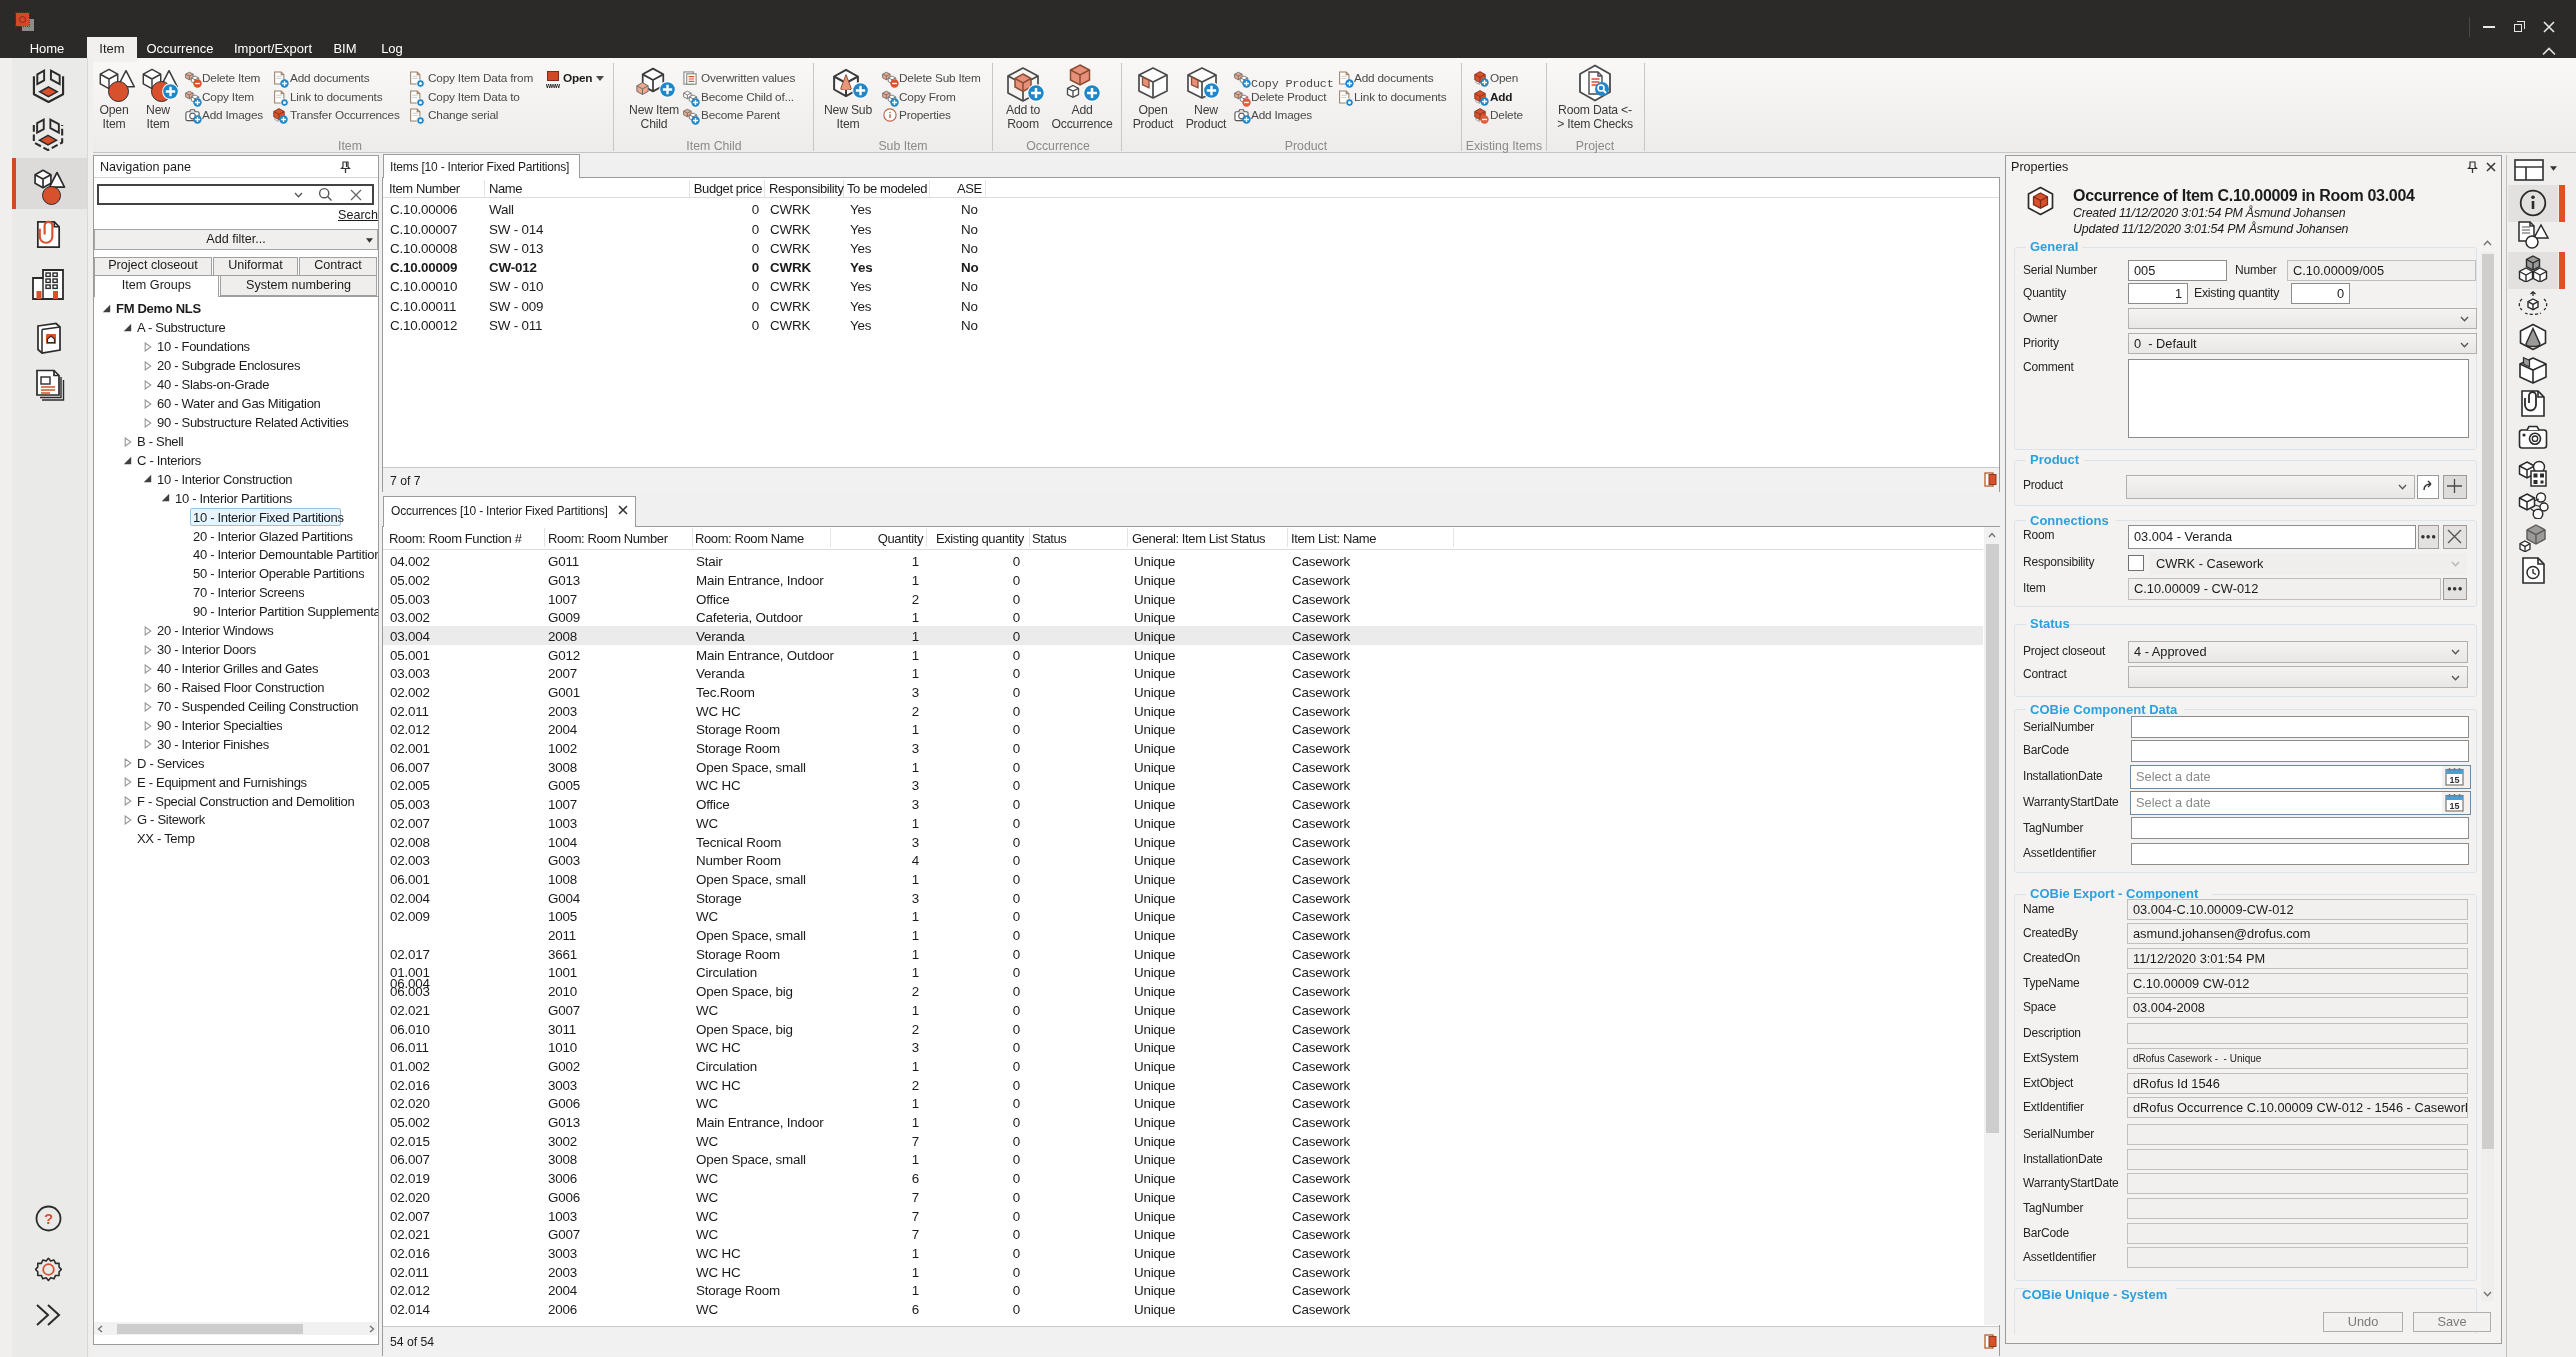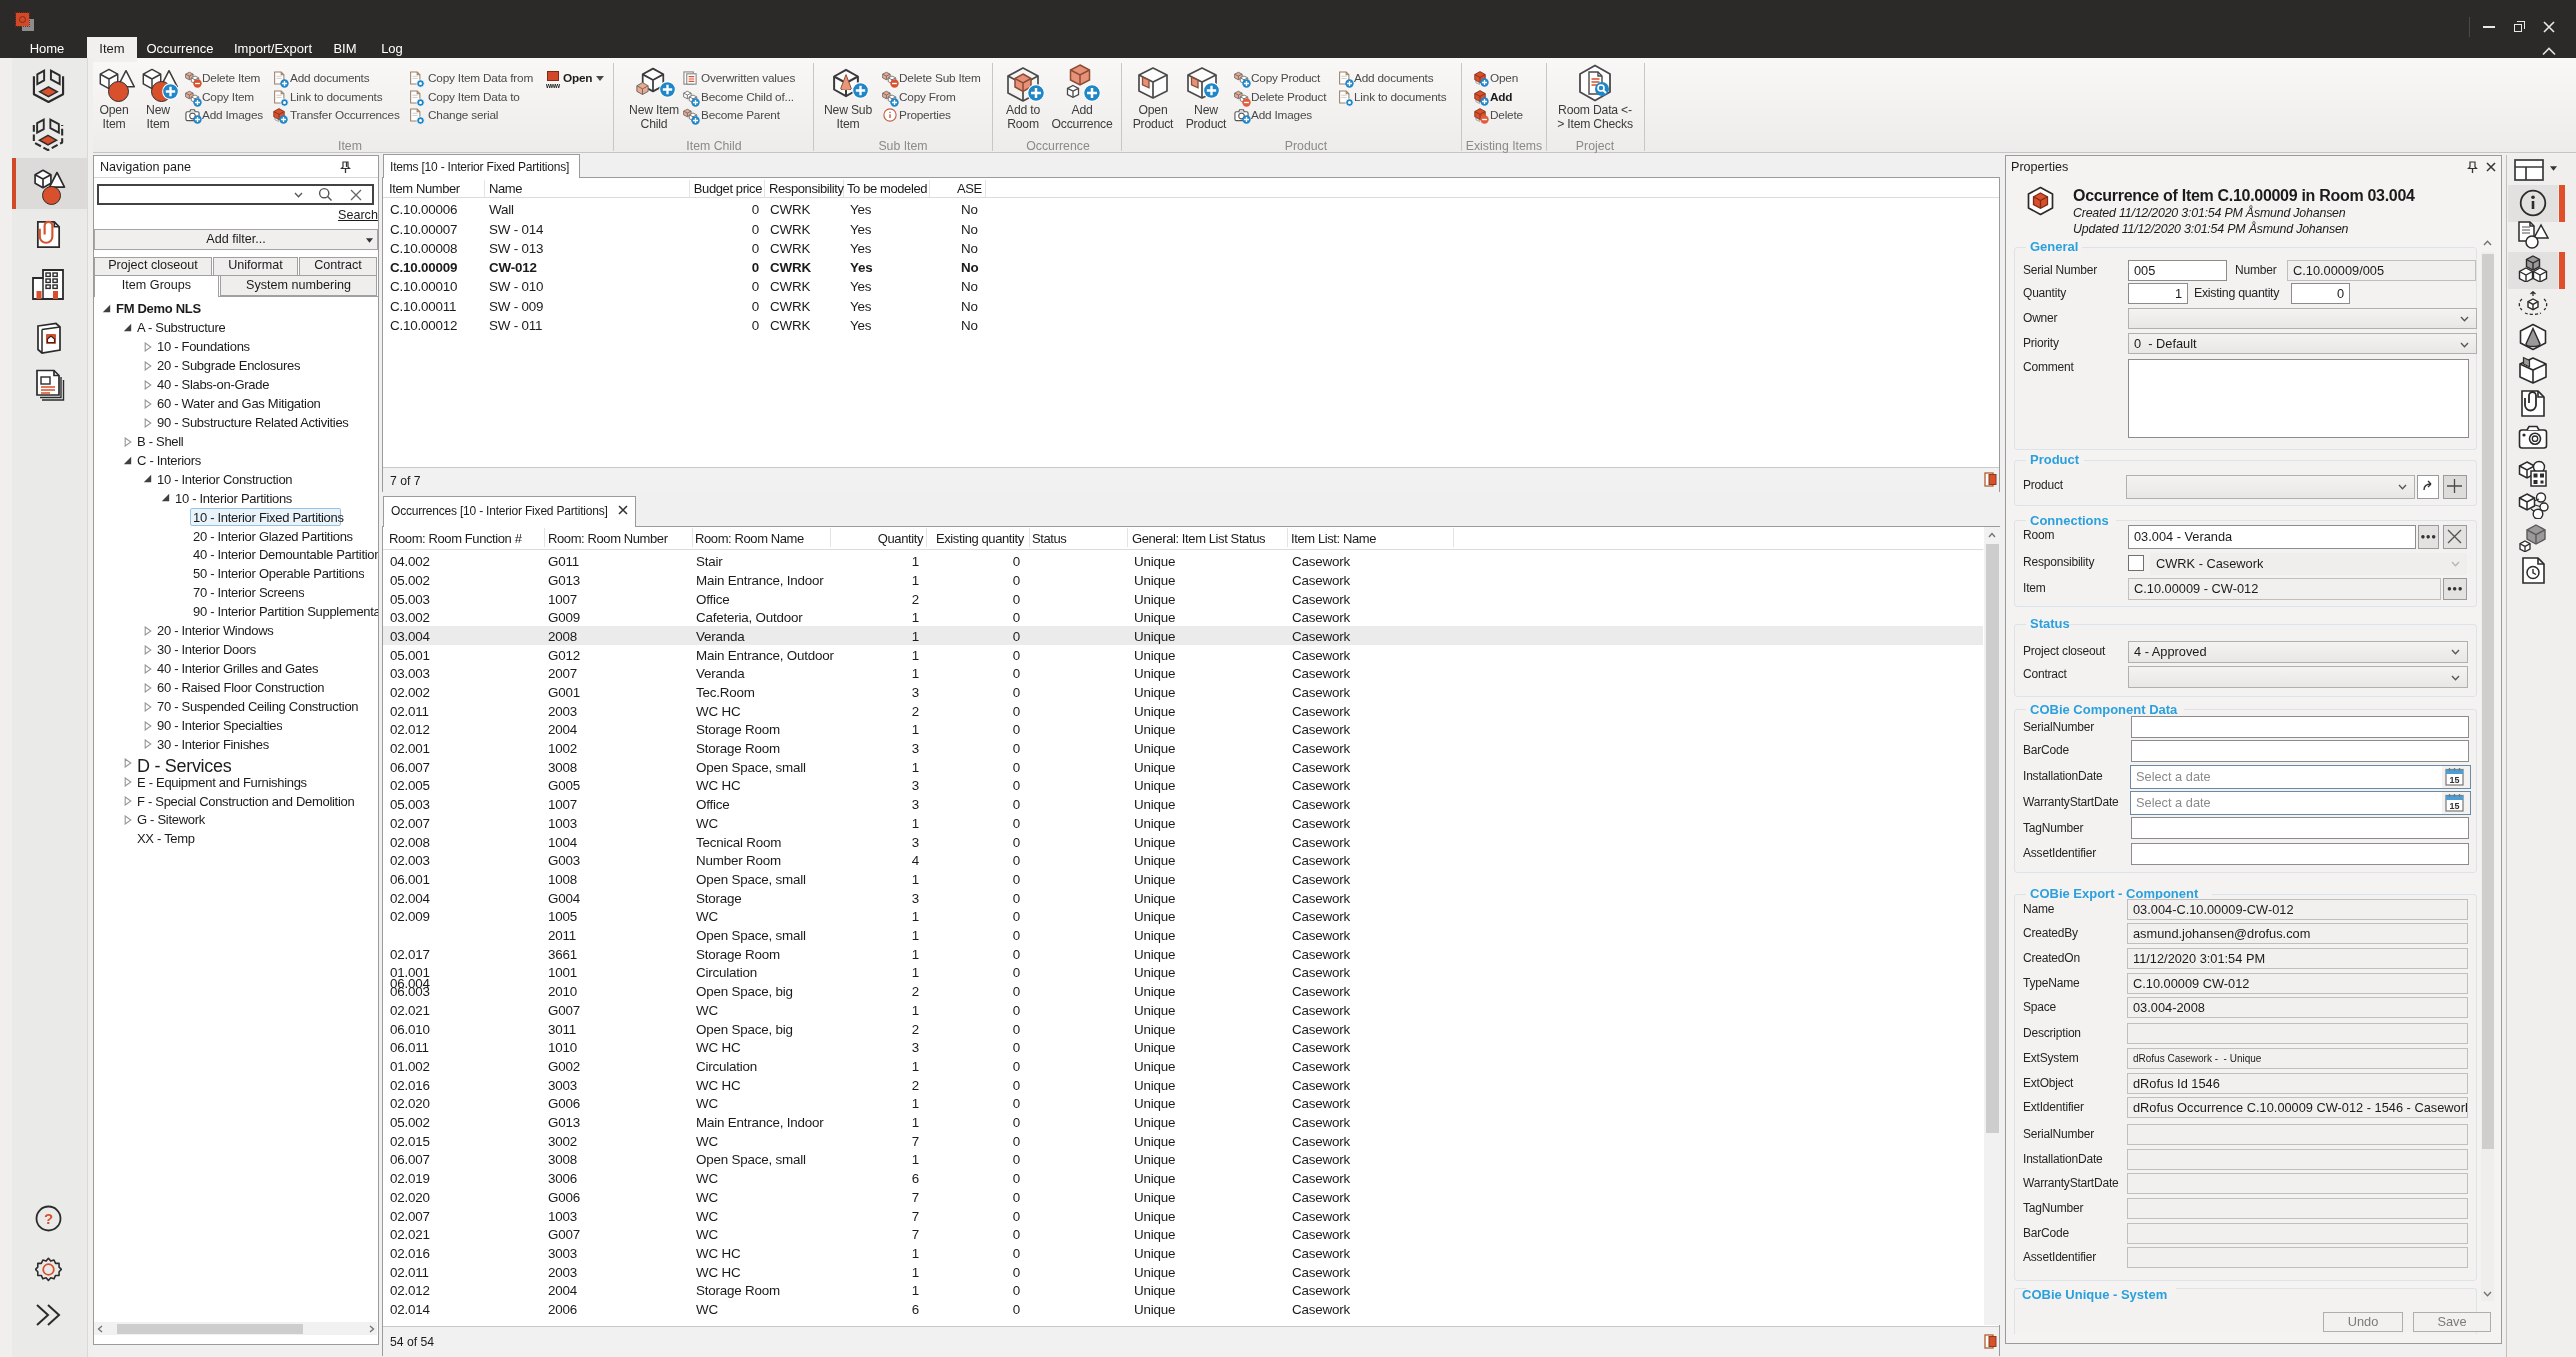--- a/index.html
+++ b/index.html
@@ -294,21 +294,21 @@
     <svg class="a" style="left:1234px;top:71px" width="15" height="15" viewBox="0 0 24 24">
       <path d="M7 2 L13 5 L13 11 L7 14 L1 11 L1 5 Z" fill="#eda98b" stroke="#6b6b6b" stroke-width="1.4"></path>
       <path d="M1 5 L7 8 L13 5 M7 8 L7 14" fill="none" stroke="#6b6b6b" stroke-width="1.4"></path>
       <path d="M16 8 L22 11 L22 17 L16 20 L10 17 L10 11 Z" fill="#fff" stroke="#6b6b6b" stroke-width="1.4"></path>
       <path d="M10 11 L16 14 L22 11 M16 14 L16 20" fill="none" stroke="#6b6b6b" stroke-width="1.4"></path>
     </svg>
     <svg class="a" style="left:1242px;top:79px" width="9" height="9" viewBox="0 0 12 12">
       <circle cx="6" cy="6" r="5.6" fill="#1f86c8"></circle>
       <path d="M6 2.6 L6 9.4 M2.6 6 L9.4 6" stroke="#fff" stroke-width="1.8"></path>
     </svg>
-    <div class="a ribtx" style="left:1251px;top:71px;">Copy Product</div>
+    <div class="a ribtx" style="left:1251px;top:77px;font-family:Liberation Mono, monospace;">Copy Product</div>
     <svg class="a" style="left:1234px;top:90px" width="15" height="15" viewBox="0 0 24 24">
       <path d="M7 2 L13 5 L13 11 L7 14 L1 11 L1 5 Z" fill="#eda98b" stroke="#6b6b6b" stroke-width="1.4"></path>
       <path d="M1 5 L7 8 L13 5 M7 8 L7 14" fill="none" stroke="#6b6b6b" stroke-width="1.4"></path>
       <path d="M16 8 L22 11 L22 17 L16 20 L10 17 L10 11 Z" fill="#fff" stroke="#6b6b6b" stroke-width="1.4"></path>
       <path d="M10 11 L16 14 L22 11 M16 14 L16 20" fill="none" stroke="#6b6b6b" stroke-width="1.4"></path>
     </svg>
     <svg class="a" style="left:1242px;top:98px" width="9" height="9" viewBox="0 0 12 12">
       <circle cx="6" cy="6" r="5.6" fill="#e05d3d"></circle>
       <path d="M2.8 6 L9.2 6" stroke="#fff" stroke-width="1.8"></path>
     </svg>
@@ -567,21 +567,21 @@
       <path d="M1.2 1 L6.8 5 L1.2 9 Z" fill="#fff" stroke="#969696" stroke-width="1.1"></path>
     </svg>
     <div class="a tx" style="left:157px;top:718px;font-size:13px;letter-spacing:-0.3px;max-width:221px;overflow:hidden">90 - Interior Specialties</div>
     <svg class="a" style="left:144px;top:739px" width="8" height="10" viewBox="0 0 8 10">
       <path d="M1.2 1 L6.8 5 L1.2 9 Z" fill="#fff" stroke="#969696" stroke-width="1.1"></path>
     </svg>
     <div class="a tx" style="left:157px;top:737px;font-size:13px;letter-spacing:-0.3px;max-width:221px;overflow:hidden">30 - Interior Finishes</div>
     <svg class="a" style="left:124px;top:758px" width="8" height="10" viewBox="0 0 8 10">
       <path d="M1.2 1 L6.8 5 L1.2 9 Z" fill="#fff" stroke="#969696" stroke-width="1.1"></path>
     </svg>
-    <div class="a tx" style="left:137px;top:756px;font-size:18px;letter-spacing:-0.3px;max-width:241px;overflow:hidden">D - Services</div>
+    <div class="a tx" style="left:137px;top:756px;font-size:13px;letter-spacing:-0.3px;max-width:241px;overflow:hidden">D - Services</div>
     <svg class="a" style="left:124px;top:777px" width="8" height="10" viewBox="0 0 8 10">
       <path d="M1.2 1 L6.8 5 L1.2 9 Z" fill="#fff" stroke="#969696" stroke-width="1.1"></path>
     </svg>
     <div class="a tx" style="left:137px;top:775px;font-size:13px;letter-spacing:-0.3px;max-width:241px;overflow:hidden">E - Equipment and Furnishings</div>
     <svg class="a" style="left:124px;top:796px" width="8" height="10" viewBox="0 0 8 10">
       <path d="M1.2 1 L6.8 5 L1.2 9 Z" fill="#fff" stroke="#969696" stroke-width="1.1"></path>
     </svg>
     <div class="a tx" style="left:137px;top:794px;font-size:13px;letter-spacing:-0.3px;max-width:241px;overflow:hidden">F - Special Construction and Demolition</div>
     <svg class="a" style="left:124px;top:815px" width="8" height="10" viewBox="0 0 8 10">
       <path d="M1.2 1 L6.8 5 L1.2 9 Z" fill="#fff" stroke="#969696" stroke-width="1.1"></path>

